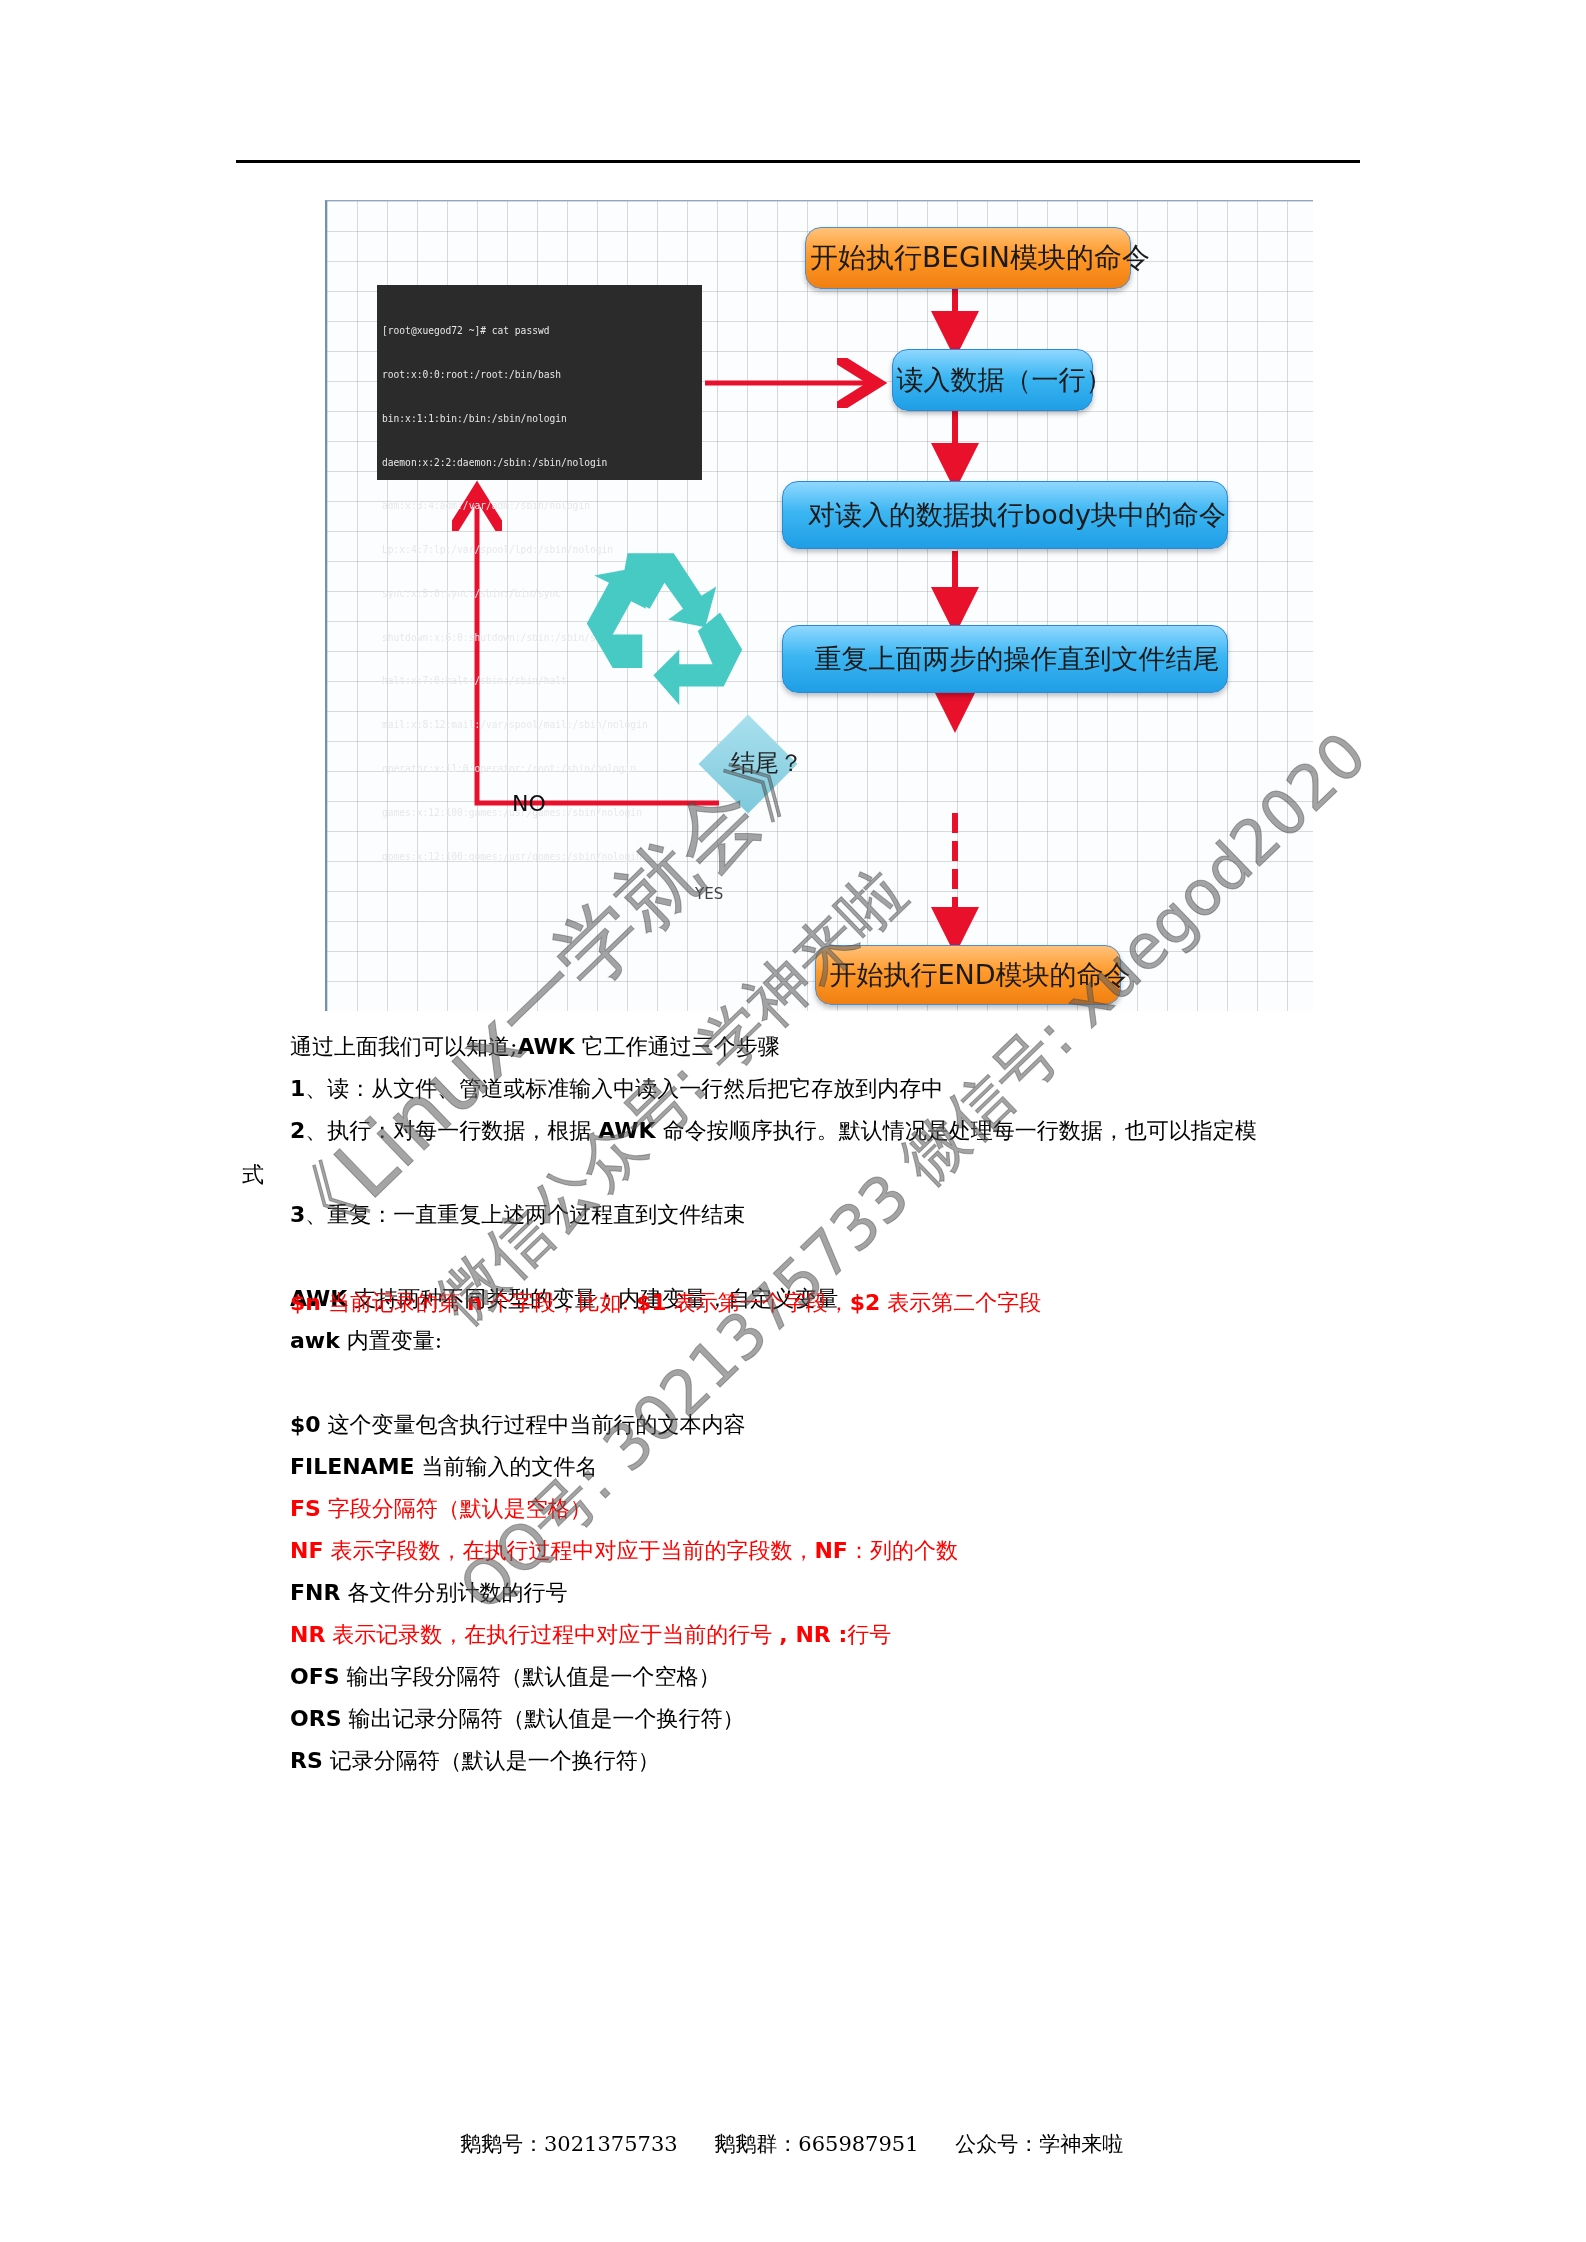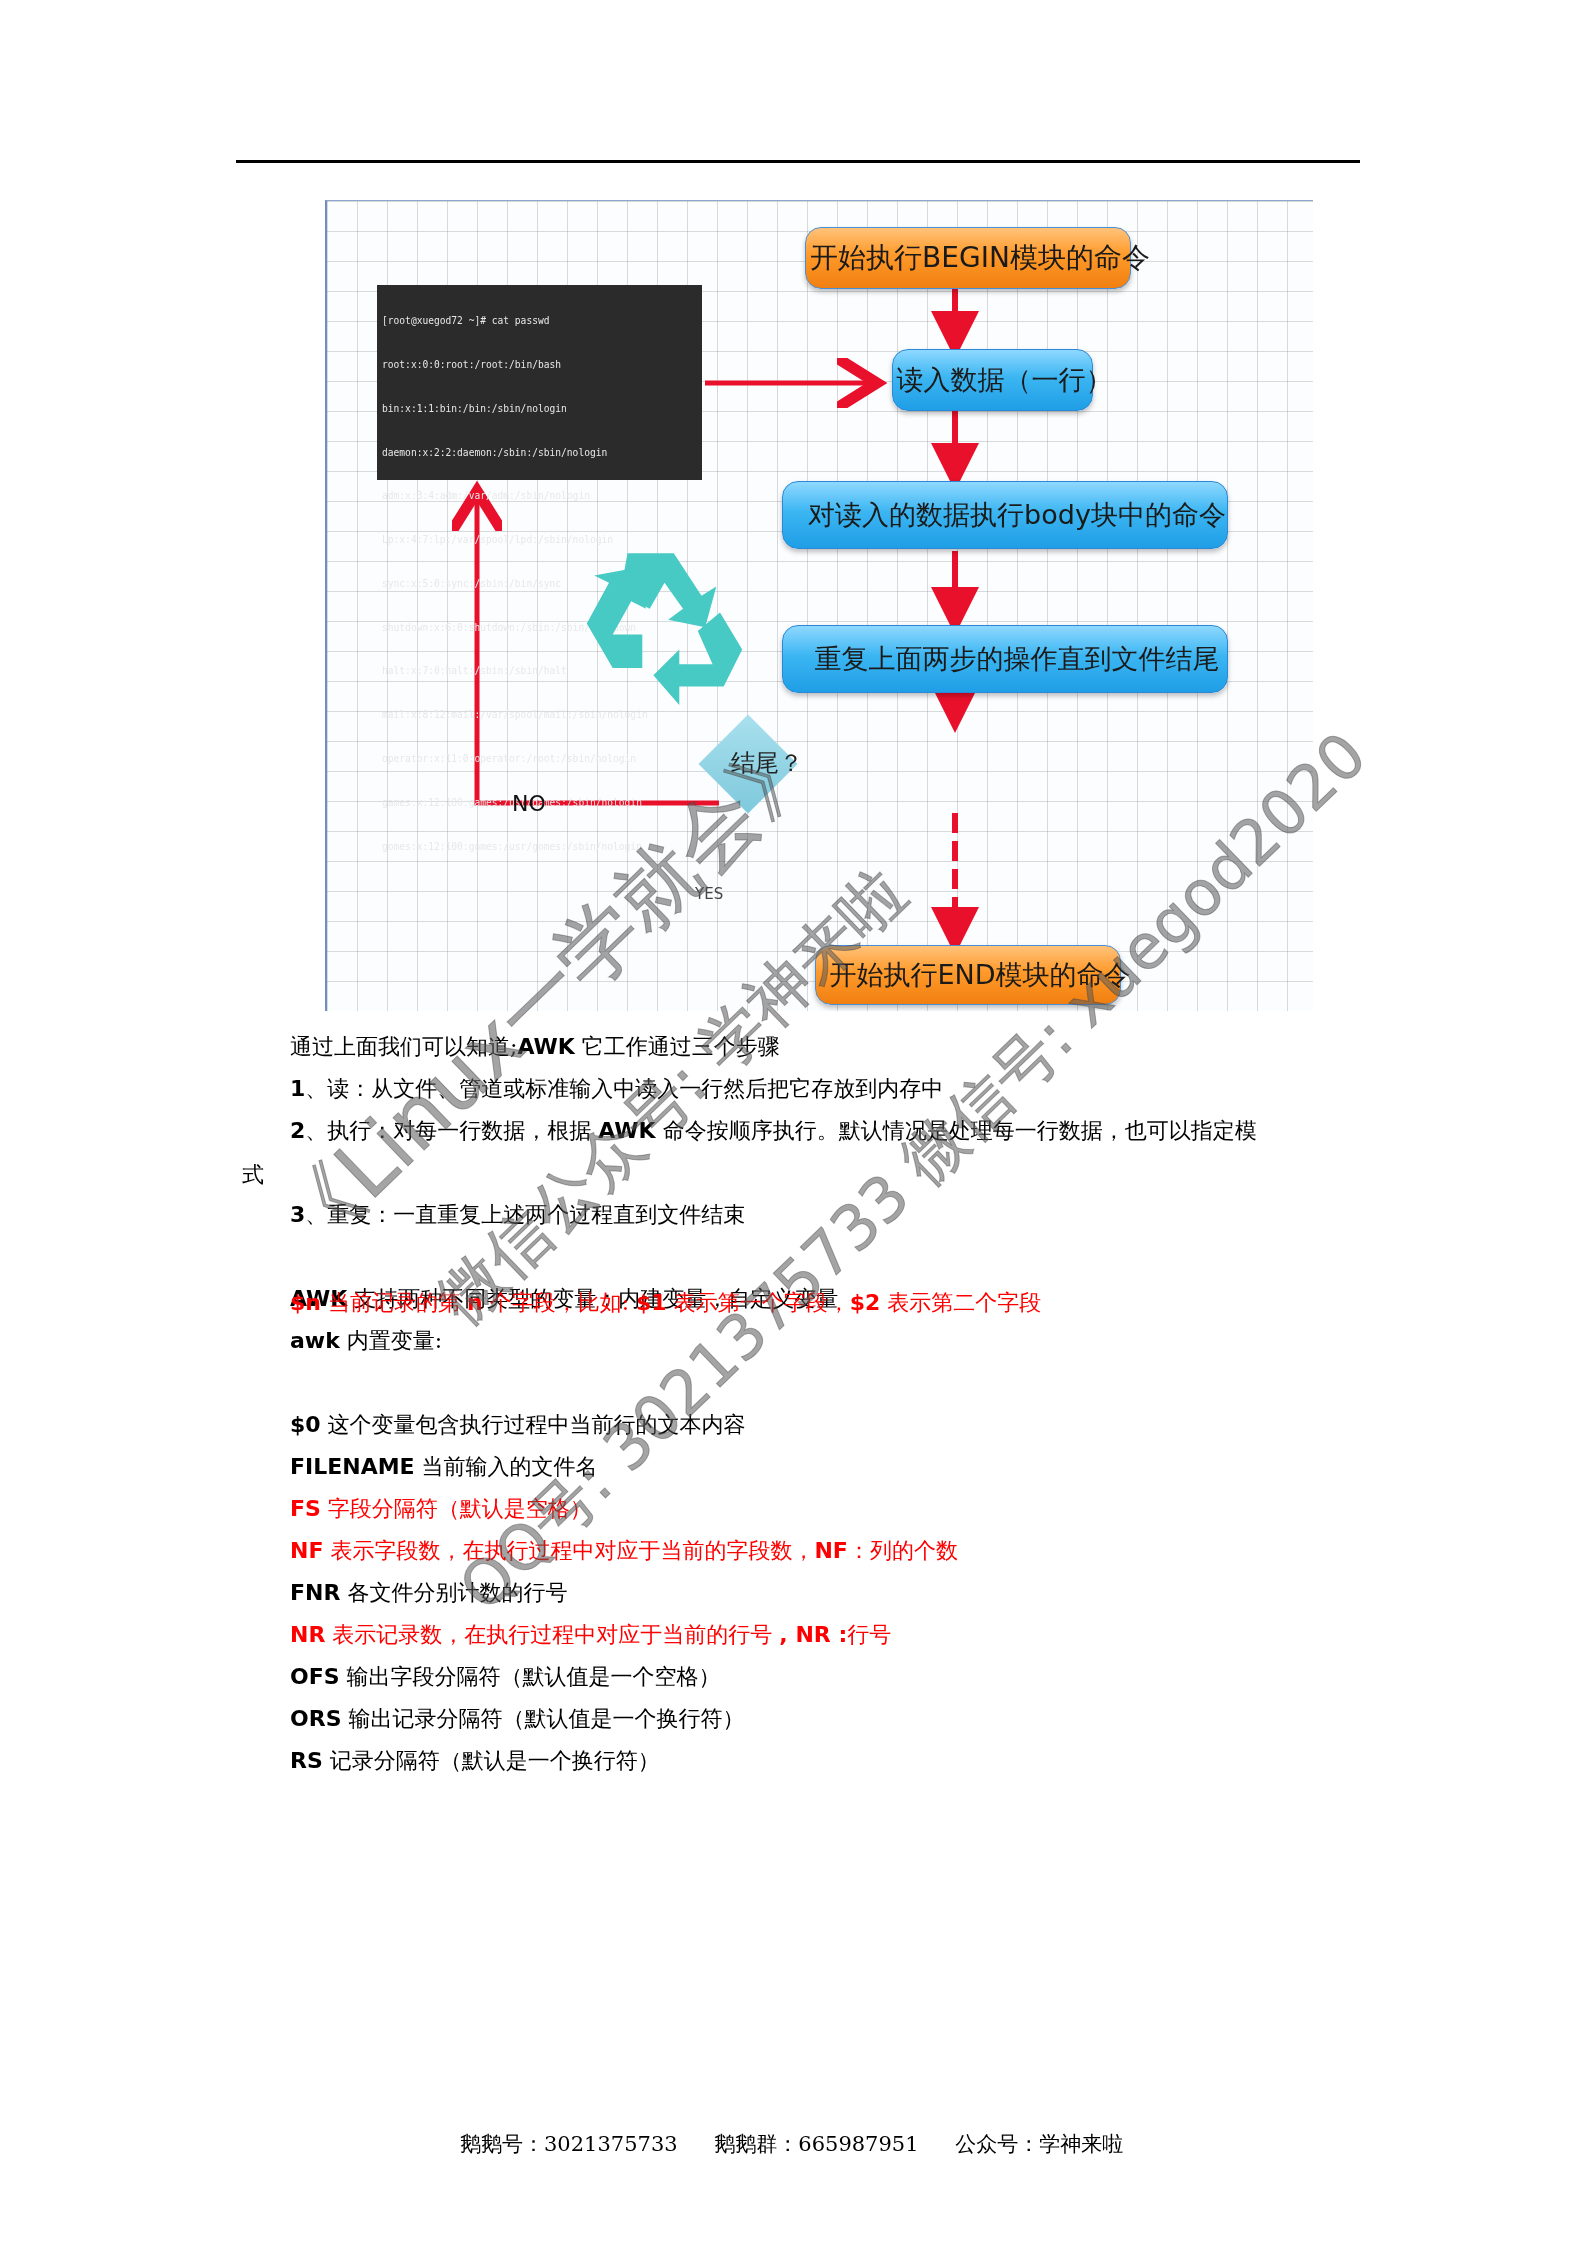--- a/index.html
+++ b/index.html
@@ -11,21 +11,21 @@
   .figure { position:absolute; left:325px; top:200px; width:986px; height:810px;
             border-left:2px solid #6f8fbf; border-top:1px solid #8aa6cf;
             background-color:#fbfdff;
             background-image:
               linear-gradient(to right, rgba(150,150,150,0.35) 1px, transparent 1px),
               linear-gradient(to bottom, rgba(150,150,150,0.35) 1px, transparent 1px);
             background-size:30px 30px; overflow:hidden; }
 
   .terminal { position:absolute; left:50px; top:84px; width:325px; height:195px;
               background:#2b2b2b; color:#e8e8e8; font-family:"DejaVu Sans Mono","Liberation Mono",monospace;
-              font-size:9.6px; line-height:14.6px; padding:0 5px; box-sizing:border-box; white-space:pre; }
+              font-size:9.6px; line-height:14.6px; padding:10px 5px; box-sizing:border-box; white-space:pre; }
 
   .box { position:absolute; display:flex; align-items:center; justify-content:center;
          font-family:"DejaVu Sans","Liberation Sans",sans-serif; color:#1a1a1a;
          border-radius:16px; box-shadow:0 3px 5px rgba(0,0,0,0.25); white-space:nowrap;padding-left:24px; }
   .box.orange { background:linear-gradient(to bottom,#ffc27a 0%,#ff9a2a 45%,#f07f10 100%); border:1px solid #4a8fd6; }
   .box.blue { background:linear-gradient(to bottom,#8fd8ff 0%,#3cb6f2 45%,#1f9ee6 100%); border:1px solid #2a88d6; }
 
   .b-begin { left:478px; top:26px; width:300px; height:60px; font-size:28px; }
   .b-read { left:565px; top:148px; width:175px; height:60px; font-size:27px; }
   .b-body { left:455px; top:280px; width:420px; height:66px; font-size:27px; }

